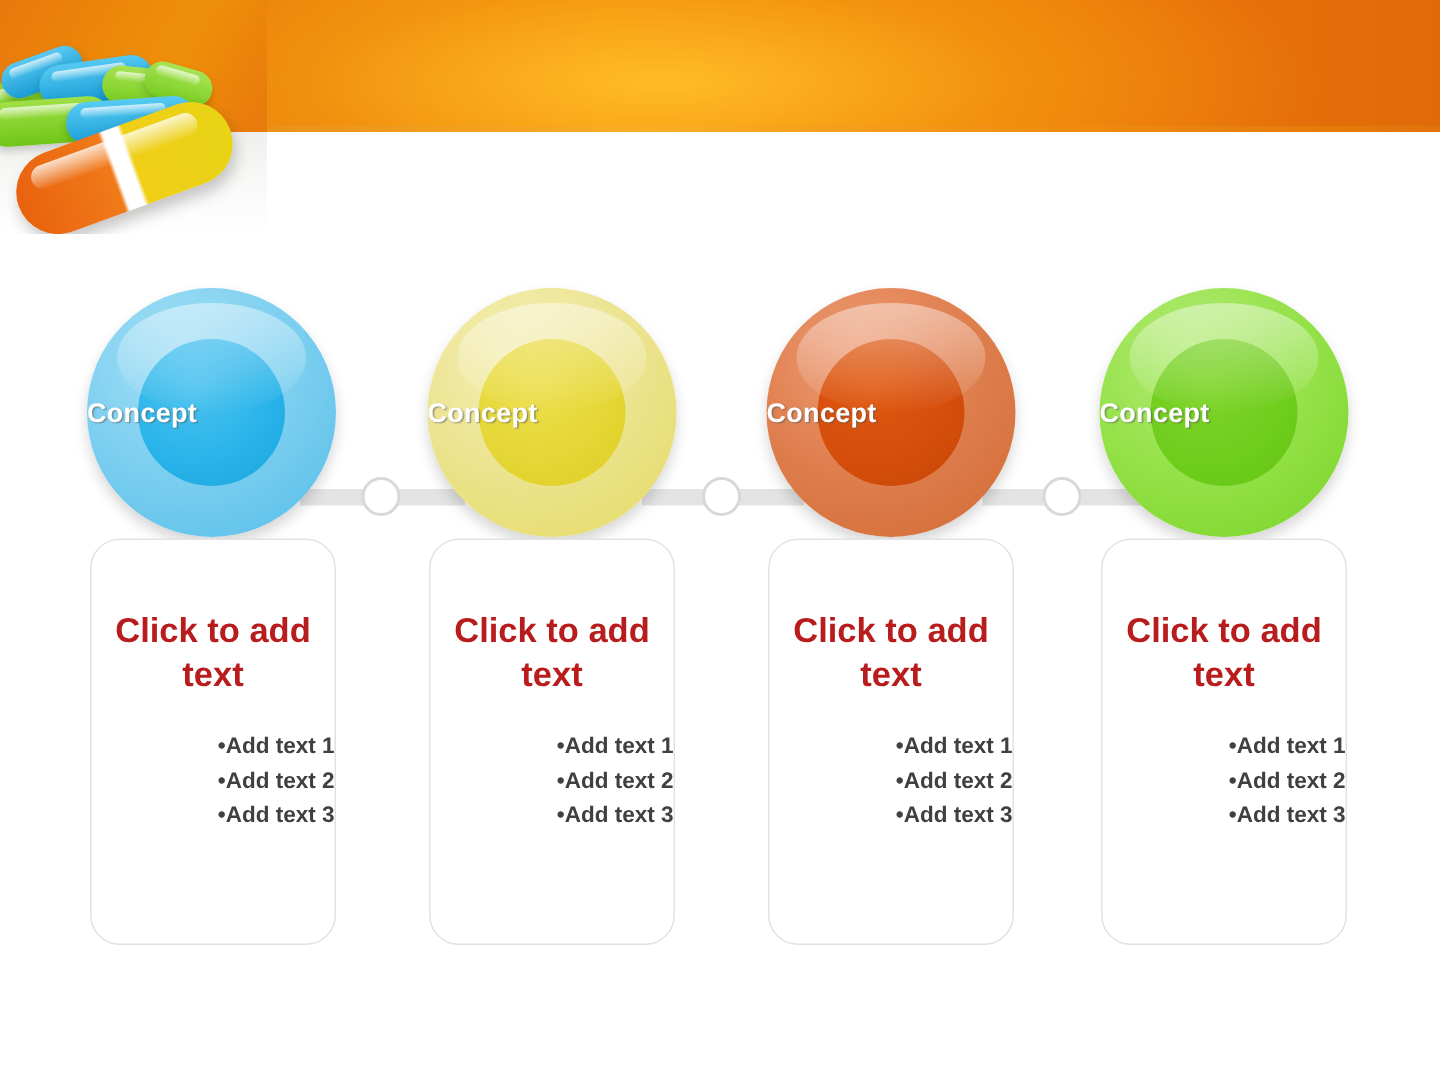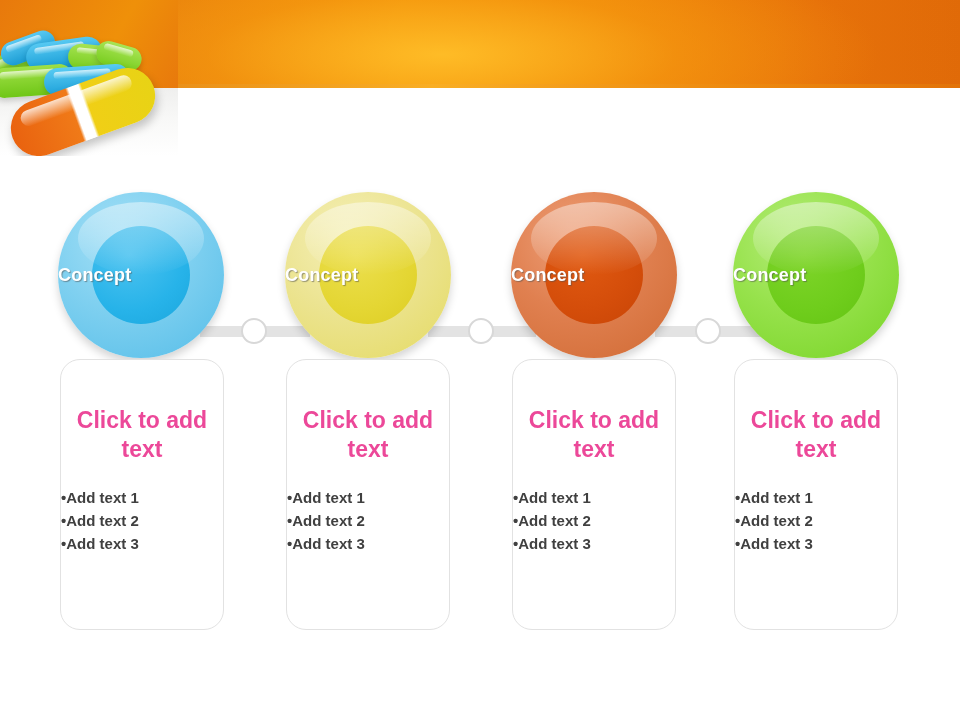--- a/index.html
+++ b/index.html
@@ -189,35 +189,35 @@
     background: #ffffff;
     padding-top: 46px;
   }
   .tb1 { left: 60px; }
   .tb2 { left: 286px; }
   .tb3 { left: 512px; }
   .tb4 { left: 734px; }
 
   .tb-title {
     text-align: center;
-    color: #ec4899;
+    color: #b91c1c;
     font-size: 23px;
     font-weight: bold;
     line-height: 29px;
     padding: 0 8px;
   }
   .tb-bullets {
     margin: 22px 0 0 0;
     padding: 0;
     list-style: none;
     color: #404040;
     font-size: 15px;
     font-weight: bold;
     line-height: 23px;
-    text-align: left;
+    text-align: right;
   }
   .tb-bullets li {
     display: block;
   }
   .tb-bullets li .bullet {
     font-size: 15px;
   }
 </style>
 </head>
 <body>

